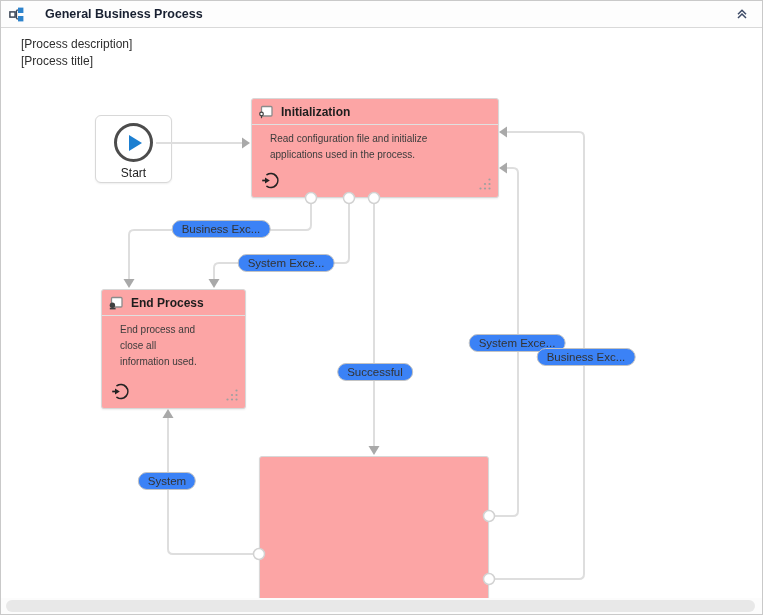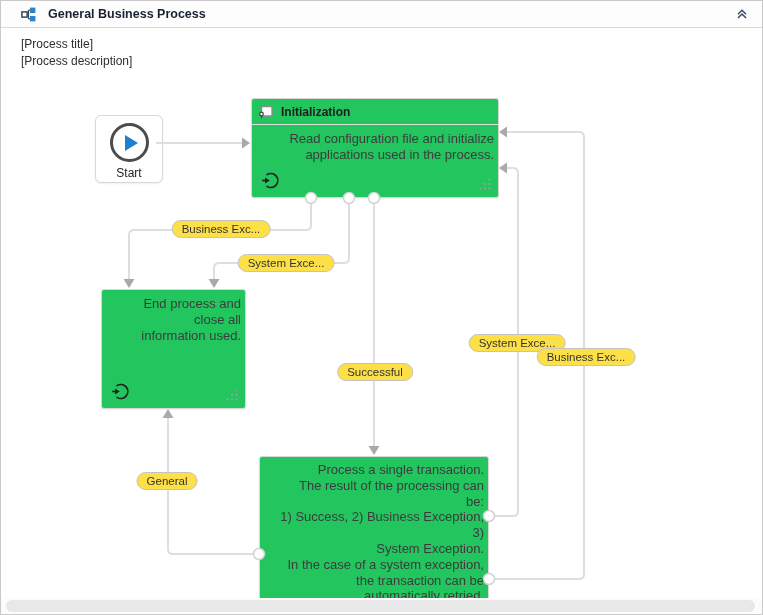--- a/index.html
+++ b/index.html
@@ -5,52 +5,52 @@
   html,body{margin:0;padding:0;background:#fff;}
   .panel{
     position:relative;width:763px;height:615px;box-sizing:border-box;
     border:1px solid #c9c9c9;background:#ffffff;overflow:hidden;
     font-family:"Liberation Sans",sans-serif;
   }
   
   .panel-header{
     position:absolute;top:0;left:0;right:0;height:27px;background:#fdfdfd;
     border-bottom:1px solid #d9d9d9;display:flex;align-items:center;
-    padding:0 10px 0 20px;gap:12px;box-sizing:border-box;z-index:6;
+    padding:0 10px 0 8px;gap:21px;box-sizing:border-box;z-index:6;
   }
   .hdr-title{font-weight:bold;font-size:12.5px;color:#182031;flex:1;white-space:nowrap;}
   .collapse-btn{background:none;border:none;padding:2px 3px;cursor:pointer;line-height:0;}
   
   .annotation{position:absolute;top:35px;left:20px;font-size:12px;line-height:16.5px;color:#2e2e2e;z-index:1;}
   
-  .node{position:absolute;background:#22c55e;border:1px solid #d8d8d8;border-radius:3px;
+  .node{position:absolute;background:#fca5a5;border:1px solid #d8d8d8;border-radius:3px;
         box-shadow:0 1px 2px rgba(0,0,0,.07);z-index:1;box-sizing:border-box;}
   .node-header{display:flex;align-items:center;gap:8px;padding:6px 8px 5px 7px;border-bottom:1px solid #e0e0e0;}
   .node-title{font-weight:bold;font-size:12px;color:#1d1d1d;white-space:nowrap;}
-  .node-desc{padding:6px 4px 0 18px;font-size:13px;line-height:16.2px;color:#3c3c3c;white-space:pre-line;text-align:right;}
+  .node-desc{padding:6px 4px 0 18px;font-size:10px;line-height:16.2px;color:#3c3c3c;white-space:pre-line;}
   .pt-desc{padding-top:5px;line-height:15.8px;}
   .entry-icon{position:absolute;left:9px;bottom:7px;line-height:0;}
   .grip{position:absolute;right:7px;bottom:7px;line-height:0;}
   
-  .start-node{position:absolute;left:94px;top:114px;width:68px;height:68px;background:#fff;
+  .start-node{position:absolute;left:94px;top:114px;width:77px;height:68px;background:#fff;
     border:1px solid #d8d8d8;border-radius:6px;box-shadow:0 1px 2px rgba(0,0,0,.07);
     display:flex;flex-direction:column;align-items:center;padding-top:7px;box-sizing:border-box;z-index:1;}
   .start-circle{width:33px;height:33px;border:3px solid #4c4c4c;border-radius:50%;
     display:flex;align-items:center;justify-content:center;flex:none;}
   .play{width:0;height:0;border-left:13px solid #1d7fd1;border-top:8px solid transparent;
     border-bottom:8px solid transparent;margin-left:4px;}
   .start-label{margin-top:4px;font-size:12px;color:#222;}
   
   .node-init{left:250px;top:97px;width:248px;height:100px;}
   .node-end{left:100px;top:288px;width:145px;height:120px;}
   .node-pt{left:258px;top:455px;width:230px;height:170px;}
   
   .wires{position:absolute;top:0;left:0;z-index:2;pointer-events:none;}
   
-  .pill{position:absolute;transform:translate(-50%,-50%);background:#fde047;border:1px solid #c3c3c3;
+  .pill{position:absolute;transform:translate(-50%,-50%);background:#3b82f6;border:1px solid #c3c3c3;
     border-radius:10px;padding:1.5px 9px 2.5px;font-size:11.5px;color:#333;white-space:nowrap;z-index:3;}
   
   .hscroll-track{position:absolute;left:0;right:0;bottom:0;height:16px;background:#fcfcfc;z-index:5;}
   .hscroll-thumb{position:absolute;left:5px;right:7px;bottom:2px;height:12px;background:#e8e8e8;border-radius:6px;z-index:6;}
 </style>
 </head>
 <body>
 
 <div class="panel">
 
@@ -66,22 +66,22 @@
     <span class="hdr-title">General Business Process</span>
     <button class="collapse-btn">
       <svg width="14" height="14" viewBox="0 0 14 14">
         <path d="M3 7.2 L7 3.2 L11 7.2" fill="none" stroke="#3d4a66" stroke-width="1.5"></path>
         <path d="M3 11 L7 7 L11 11" fill="none" stroke="#3d4a66" stroke-width="1.5"></path>
       </svg>
     </button>
   </div>
 
   <div class="annotation">
+    <div>[Process description]</div>
     <div>[Process title]</div>
-    <div>[Process description]</div>
   </div>
 
   <svg class="wires" width="763" height="615" viewBox="0 0 763 615">
     <g fill="none" stroke="#dedede" stroke-width="2">
       <path d="M155 142 H241"></path>
       <path d="M310 197 V224 Q310 229 305 229 H133 Q128 229 128 234 V278"></path>
       <path d="M348 197 V257 Q348 262 343 262 H218 Q213 262 213 267 V278"></path>
       <path d="M373 197 V445"></path>
       <path d="M258 553 H172 Q167 553 167 548 V417"></path>
       <path d="M488 515 H512 Q517 515 517 510 V172 Q517 167 512 167 H505"></path>
@@ -137,20 +137,28 @@
           <circle cx="10.5" cy="6" r="1.1"></circle>
           <circle cx="10.5" cy="10.5" r="1.1"></circle>
         <circle cx="6" cy="6" r="1.1"></circle>
           <circle cx="6" cy="10.5" r="1.1"></circle>
           <circle cx="1.5" cy="10.5" r="1.1"></circle>
       </svg>
     </span>
   </div>
 
   <div class="node node-end">
+    <div class="node-header">
+      <svg width="14" height="14" viewBox="0 0 14 14">
+        <rect x="2.5" y="1.5" width="10.5" height="9.5" rx="1" fill="#fff" stroke="#8b8b8b" stroke-width="1.3"></rect>
+        <circle cx="3.4" cy="9.2" r="2.7" fill="#3f3f3f"></circle>
+        <line x1="0.8" y1="12.6" x2="6.6" y2="12.6" stroke="#3f3f3f" stroke-width="1.6"></line>
+      </svg>
+      <span class="node-title">End Process</span>
+    </div>
     <div class="node-desc">End process and
 close all
 information used.</div>
     <span class="entry-icon">
       <svg width="19" height="19" viewBox="0 0 19 19">
         <path d="M6 3.6 A7 7 0 1 1 6 15.4" fill="none" stroke="#222" stroke-width="1.7" stroke-linecap="round"></path>
         <line x1="1.2" y1="9.5" x2="4" y2="9.5" stroke="#222" stroke-width="1.7"></line>
         <path d="M4 6.6 L8.8 9.5 L4 12.4 Z" fill="#222"></path>
       </svg>
     </span>
@@ -160,32 +168,25 @@
           <circle cx="10.5" cy="6" r="1.1"></circle>
           <circle cx="10.5" cy="10.5" r="1.1"></circle>
         <circle cx="6" cy="6" r="1.1"></circle>
           <circle cx="6" cy="10.5" r="1.1"></circle>
           <circle cx="1.5" cy="10.5" r="1.1"></circle>
       </svg>
     </span>
   </div>
 
   <div class="node node-pt">
-    <div class="node-desc pt-desc">Process a single transaction.
-The result of the processing can be:
-1) Success, 2) Business Exception, 3)
-System Exception.
-In the case of a system exception,
-the transaction can be
-automatically retried.</div>
   </div>
 
   <div class="pill" style="left:220px;top:228px;">Business Exc...</div>
   <div class="pill" style="left:285px;top:262px;">System Exce...</div>
   <div class="pill" style="left:374px;top:343px;margin-top:28px;">Successful</div>
-  <div class="pill" style="left:166px;top:480px;">General</div>
+  <div class="pill" style="left:166px;top:480px;">System</div>
   <div class="pill" style="left:516px;top:342px;">System Exce...</div>
   <div class="pill" style="left:585px;top:356px;">Business Exc...</div>
 
   <div class="hscroll-track"></div>
   <div class="hscroll-thumb"></div>
 
 </div>
 
 </body></html>

